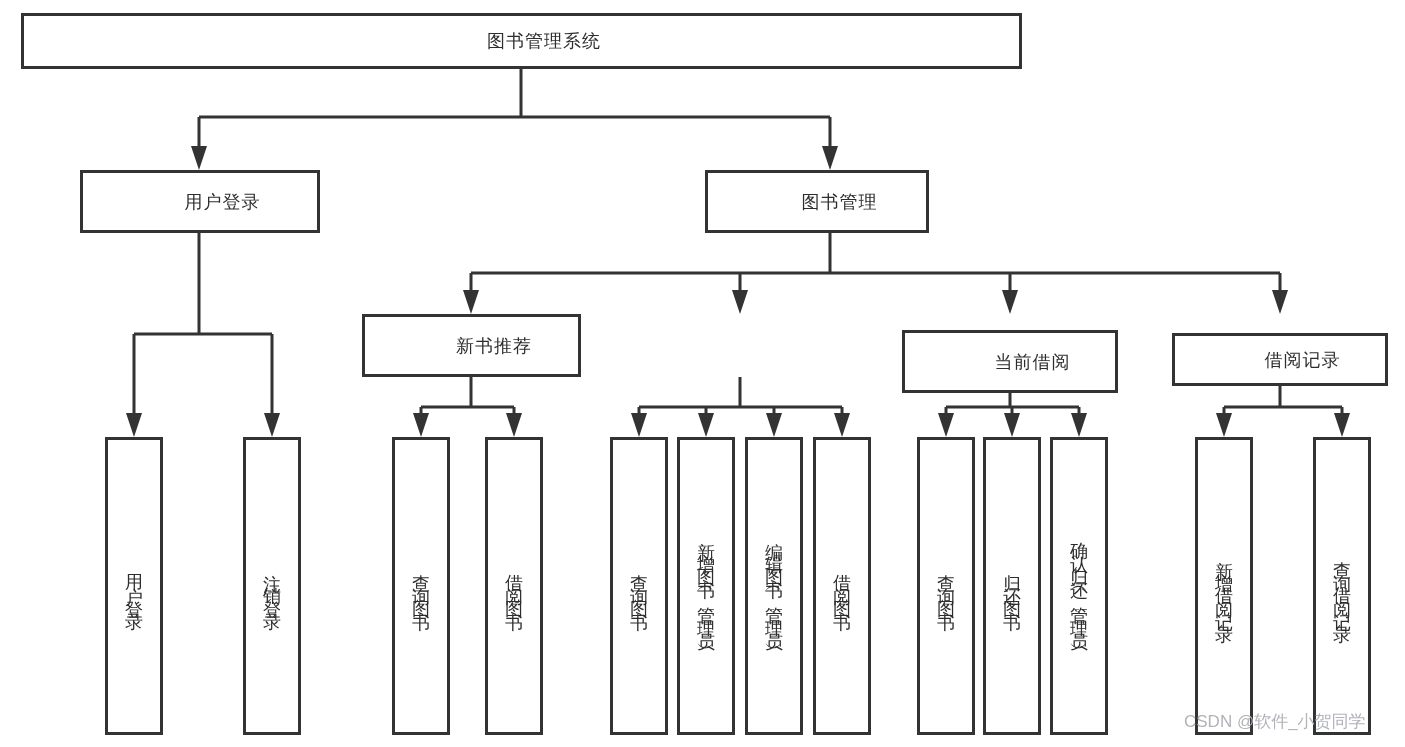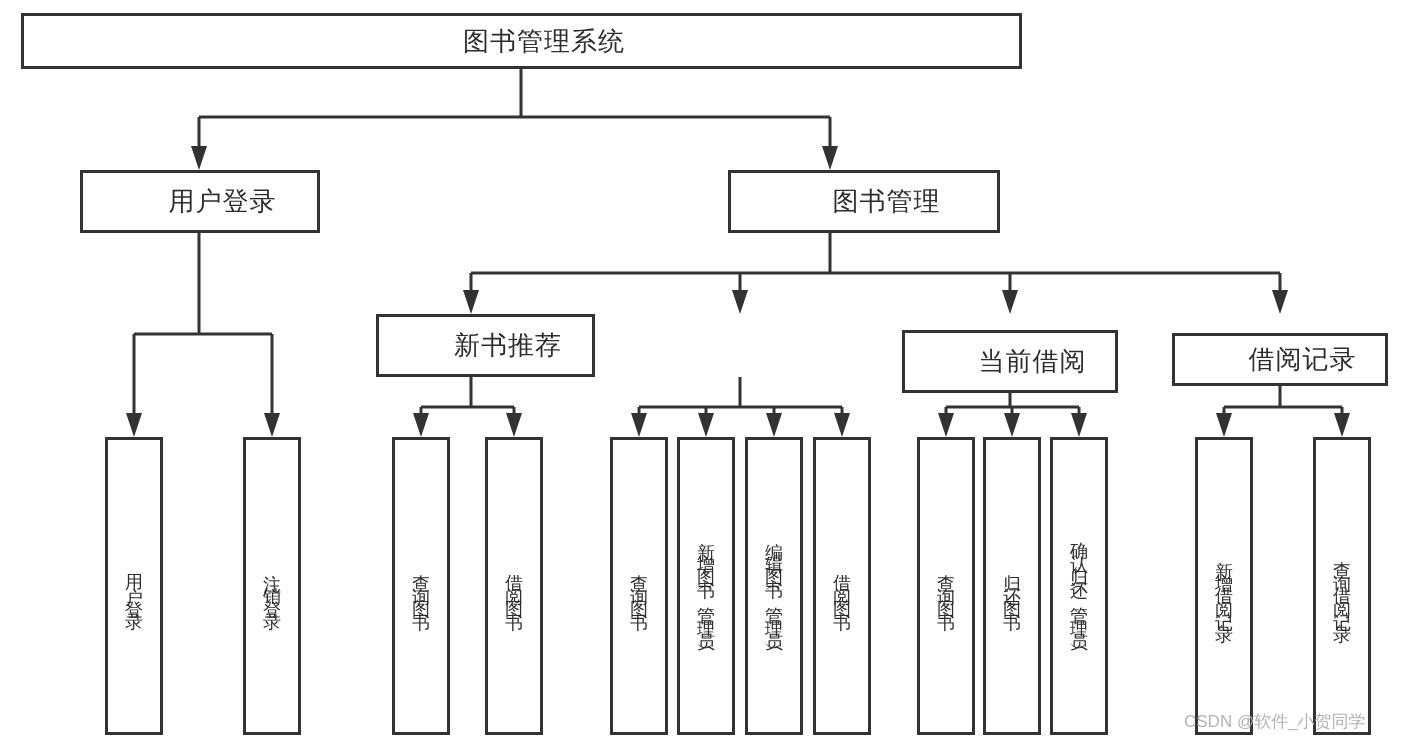--- a/index.html
+++ b/index.html
@@ -26,21 +26,21 @@
   .node {
     position: absolute;
     background: #ffffff;
     border: 3px solid var(--color-line);
     color: var(--color-text);
     display: flex;
     align-items: center;
     justify-content: center;
     text-align: center;
   }
-  .hbox { font-size: 26px; letter-spacing: 1px; padding-left: 45px; }
+  .hbox { font-size: 18px; letter-spacing: 1px; padding-left: 45px; }
   .vbox {
     width: 58px;
     height: 298px;
     top: 437px;
   }
   .vbox .vtext {
     writing-mode: vertical-rl;
     text-orientation: mixed;
     font-size: 18px;
     line-height: 1;
@@ -112,25 +112,25 @@
     </g>
   </svg>
 
   <div class="node hbox" style="left:21px; top:13px; width:1001px; height:56px;">
     <span>图书管理系统</span>
   </div>
 
   <div class="node hbox" style="left:80px; top:170px; width:240px; height:63px;">
     <span>用户登录</span>
   </div>
-  <div class="node hbox" style="left:728px; top:170px; width:272px; height:63px;">
+  <div class="node hbox" style="left:705px; top:170px; width:224px; height:63px;">
     <span>图书管理</span>
   </div>
 
-  <div class="node hbox" style="left:376px; top:314px; width:219px; height:63px;">
+  <div class="node hbox" style="left:362px; top:314px; width:219px; height:63px;">
     <span>新书推荐</span>
   </div>
   <div class="node hbox" style="left:902px; top:314px; width:216px; height:63px;margin-top:16px;">
     <span>当前借阅</span>
   </div>
   <div class="node hbox" style="left:1172px; top:333px; width:216px; height:53px;">
     <span>借阅记录</span>
   </div>
 
   <div class="node vbox" style="left:105px;">

